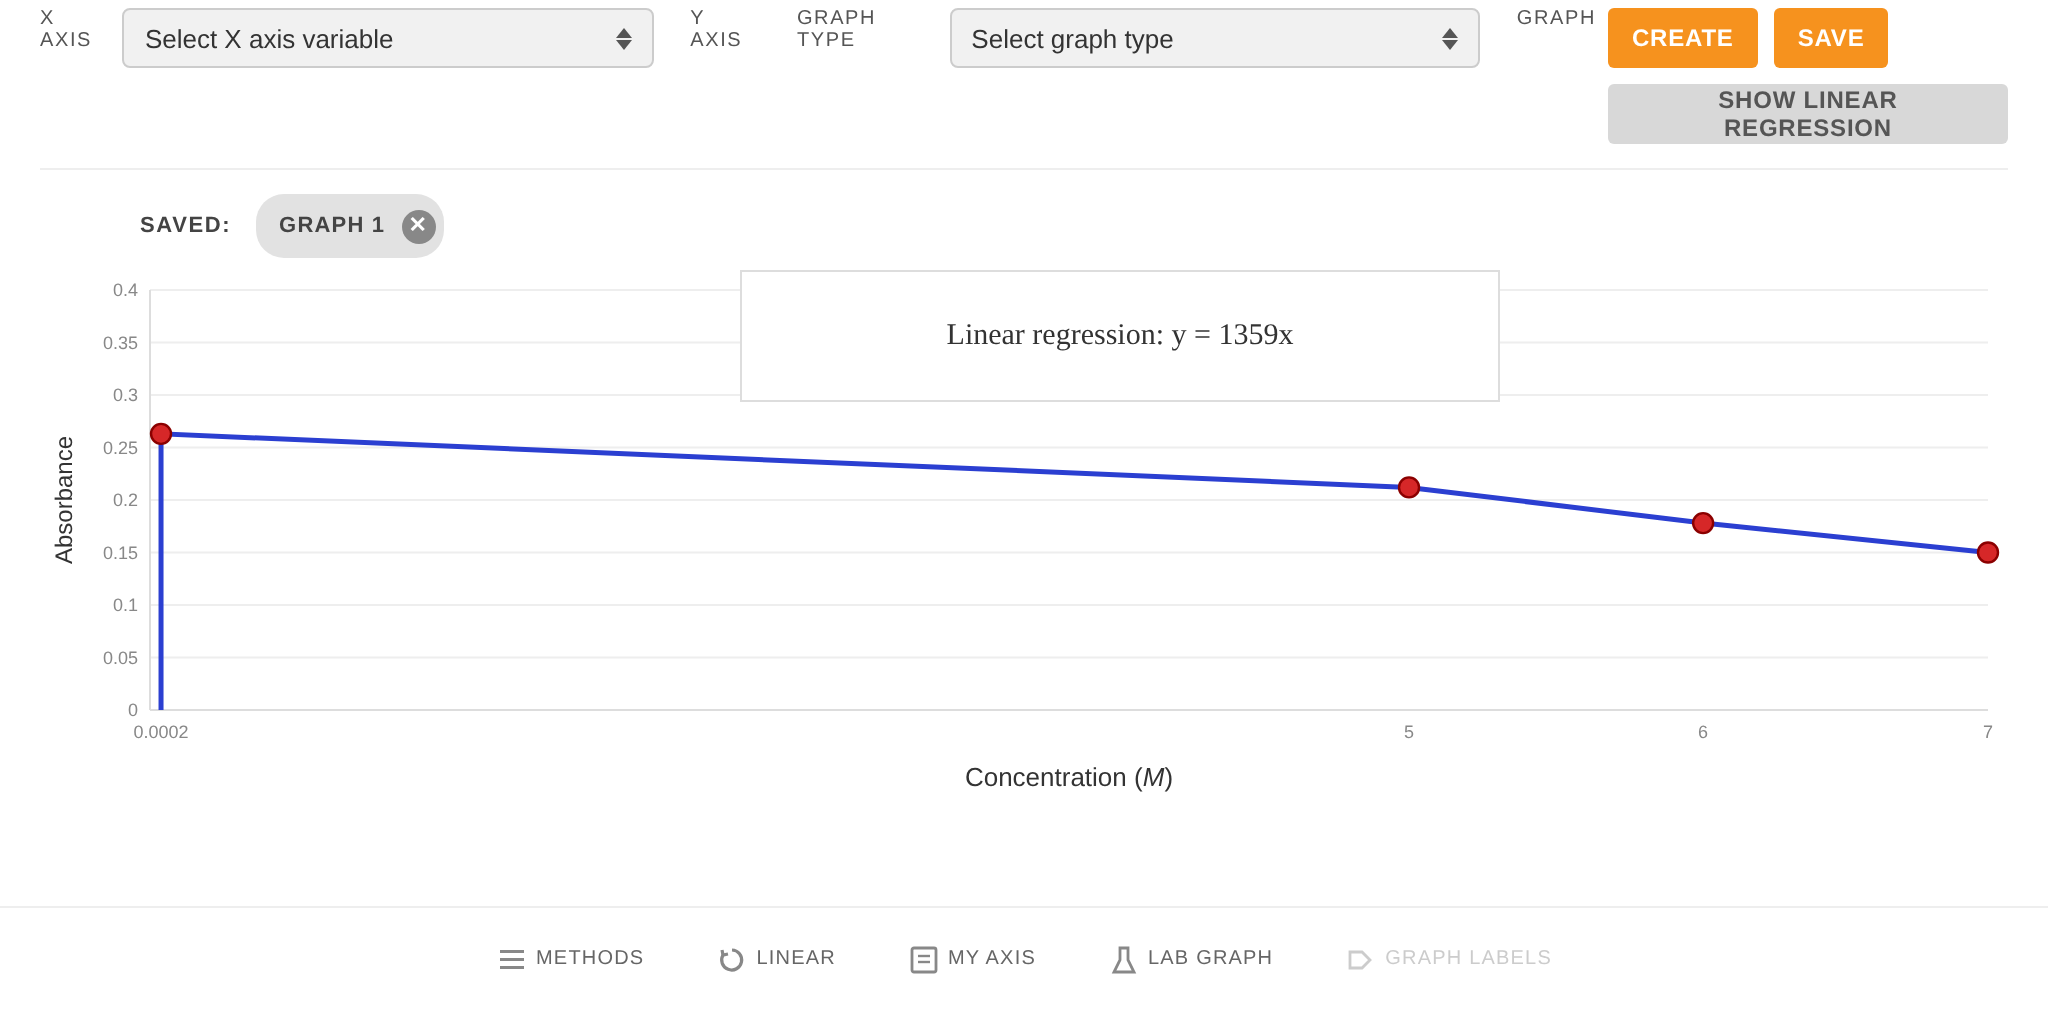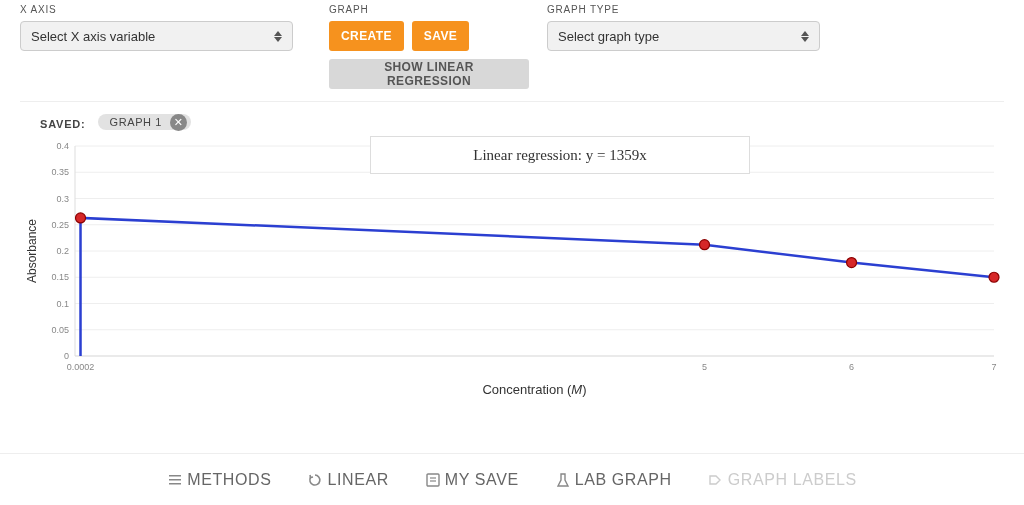--- a/index.html
+++ b/index.html
@@ -1,43 +1,43 @@
 <!DOCTYPE html>
 <html><head>
 <meta charset="utf-8">
 <style>
 *{box-sizing:border-box;margin:0;padding:0;}
 body{font-family:-apple-system,BlinkMacSystemFont,"Segoe UI",Arial,sans-serif;font-size:13px;color:#333;background:#fff;width:1024px;height:505px;overflow:hidden;}
 .topbar{display:flex;gap:18px;padding:4px 20px 12px 20px;}
-.col{display:flex;flex-direction:column;gap:6px;}
+.col{display:flex;gap:6px;}
 .lbl{font-size:10px;letter-spacing:0.8px;color:#555;font-weight:500;}
 .select{position:relative;width:273px;height:30px;border:1px solid #ccc;border-radius:4px;background:#f1f1f1;display:flex;align-items:center;padding:0 10px;font-size:13px;color:#333;}
 .caret{position:absolute;right:10px;display:flex;flex-direction:column;gap:1px;align-items:center;}
 .caret svg{width:8px;height:5px;}
 .btnrow{display:flex;gap:8px;flex-wrap:wrap;width:200px;}
 .btn{height:30px;padding:0 12px;font-size:12px;font-weight:600;letter-spacing:0.4px;border:none;border-radius:3px;cursor:pointer;display:inline-flex;align-items:center;}
 .btn.orange{background:#f6921e;color:#fff;}
 .btn.gray{background:#d8d8d8;color:#555;}
 .hr{height:1px;background:#eee;margin:0 20px 10px 20px;}
-.savedrow{display:flex;align-items:flex-end;gap:12px;padding:2px 40px 6px 40px;}
+.savedrow{display:flex;align-items:center;gap:12px;padding:2px 40px 6px 40px;margin-left:30px;}
 .savedlbl{font-size:11px;letter-spacing:0.8px;color:#444;font-weight:600;}
-.chip{background:#e2e2e2;border-radius:14px;height:16px;display:flex;align-items:center;padding:0 4px 0 12px;font-size:11px;font-weight:400;letter-spacing:0.6px;color:#444;gap:8px;}
+.chip{background:#e2e2e2;border-radius:14px;height:32px;display:flex;align-items:center;padding:0 4px 0 12px;font-size:11px;font-weight:700;letter-spacing:0.6px;color:#444;gap:8px;}
 .chip .x{width:17px;height:17px;border-radius:50%;background:#888;color:#fff;display:flex;align-items:center;justify-content:center;font-size:11px;line-height:1;}
 .chartwrap{position:relative;margin:0 20px;height:270px;}
-.regbox{position:absolute;top:0px;left:350px;width:380px;height:38px;border:1px solid #ddd;background:#fff;display:flex;align-items:center;justify-content:center;font-family:"Times New Roman",serif;font-size:15px;z-index:10;}
+.regbox{position:absolute;top:0px;left:350px;width:380px;height:66px;border:1px solid #ddd;background:#fff;display:flex;align-items:center;justify-content:center;font-family:"Times New Roman",serif;font-size:15px;z-index:10;}
 svg.chart{position:absolute;left:0;top:0;}
 .axis text{font-size:9px;fill:#888;font-family:Arial,sans-serif;}
 .axis line,.axis path{stroke:#ddd;stroke-width:1;}
 .grid line{stroke:#eee;stroke-width:1;}
 .dataline{stroke:#2b3fd1;stroke-width:2.5;fill:none;}
 .pt{fill:#d62728;stroke:#8b0000;stroke-width:1.2;}
 .ylbl{font-size:12px;fill:#333;font-weight:500;}
 .xlbl{font-size:13px;fill:#333;font-weight:500;}
 .footer{position:absolute;bottom:0;left:0;right:0;height:52px;border-top:1px solid #eee;display:flex;align-items:center;justify-content:center;gap:36px;}
-.fitem{display:flex;align-items:center;gap:4px;font-size:16px;letter-spacing:0.6px;color:#666;font-weight:500;cursor:pointer;}
+.fitem{display:flex;align-items:center;gap:4px;font-size:10px;letter-spacing:0.6px;color:#666;font-weight:500;cursor:pointer;}
 .fitem.disabled{color:#ccc;}
 .ficon{width:16px;height:16px;display:flex;align-items:center;justify-content:center;}
 .ficon svg{width:16px;height:16px;}
 </style>
 </head>
 <body>
 
 <div class="topbar">
   <div class="col">
     <div class="lbl">X AXIS</div>
@@ -47,41 +47,42 @@
           <svg viewBox="0 0 8 5">
             <path d="M0 5 L4 0 L8 5 Z" fill="#555"></path>
           </svg>
           <svg viewBox="0 0 8 5">
             <path d="M0 0 L4 5 L8 0 Z" fill="#555"></path>
           </svg>
         </span>
     </div>
   </div>
   <div class="col">
-  </div>
-  <div class="col">
-    <div class="lbl">GRAPH</div>
-    <div class="btnrow">
-      <button class="btn orange">CREATE</button>
-      <button class="btn orange">SAVE</button>
-      <button class="btn gray">SHOW LINEAR REGRESSION</button>
-    </div>
+    <div class="lbl">Y AXIS</div>
   </div>
   <div class="col">
     <div class="lbl">GRAPH TYPE</div>
     <div class="select">
       <span>Select graph type</span>
       <span class="caret">
           <svg viewBox="0 0 8 5">
             <path d="M0 5 L4 0 L8 5 Z" fill="#555"></path>
           </svg>
           <svg viewBox="0 0 8 5">
             <path d="M0 0 L4 5 L8 0 Z" fill="#555"></path>
           </svg>
         </span>
+    </div>
+  </div>
+  <div class="col">
+    <div class="lbl">GRAPH</div>
+    <div class="btnrow">
+      <button class="btn orange">CREATE</button>
+      <button class="btn orange">SAVE</button>
+      <button class="btn gray">SHOW LINEAR REGRESSION</button>
     </div>
   </div>
 </div>
 
 <div class="hr"></div>
 
 <div class="savedrow">
   <span class="savedlbl">SAVED:</span>
   <div class="chip">
     <span>GRAPH 1</span>
@@ -155,21 +156,21 @@
     <span>LINEAR</span>
   </div>
   <div class="fitem">
     <span class="ficon">
         <svg viewBox="0 0 16 16">
           <rect x="2" y="2" width="12" height="12" rx="1" fill="none" stroke="#888" stroke-width="1.4"></rect>
           <line x1="5" y1="6" x2="11" y2="6" stroke="#888" stroke-width="1.2"></line>
           <line x1="5" y1="9" x2="11" y2="9" stroke="#888" stroke-width="1.2"></line>
         </svg>
       </span>
-    <span>MY SAVE</span>
+    <span>MY AXIS</span>
   </div>
   <div class="fitem">
     <span class="ficon">
         <svg viewBox="0 0 16 16">
           <path d="M6 2 L6 8 L3 14 L13 14 L10 8 L10 2 Z" fill="none" stroke="#888" stroke-width="1.4"></path>
         </svg>
       </span>
     <span>LAB GRAPH</span>
   </div>
   <div class="fitem disabled">

